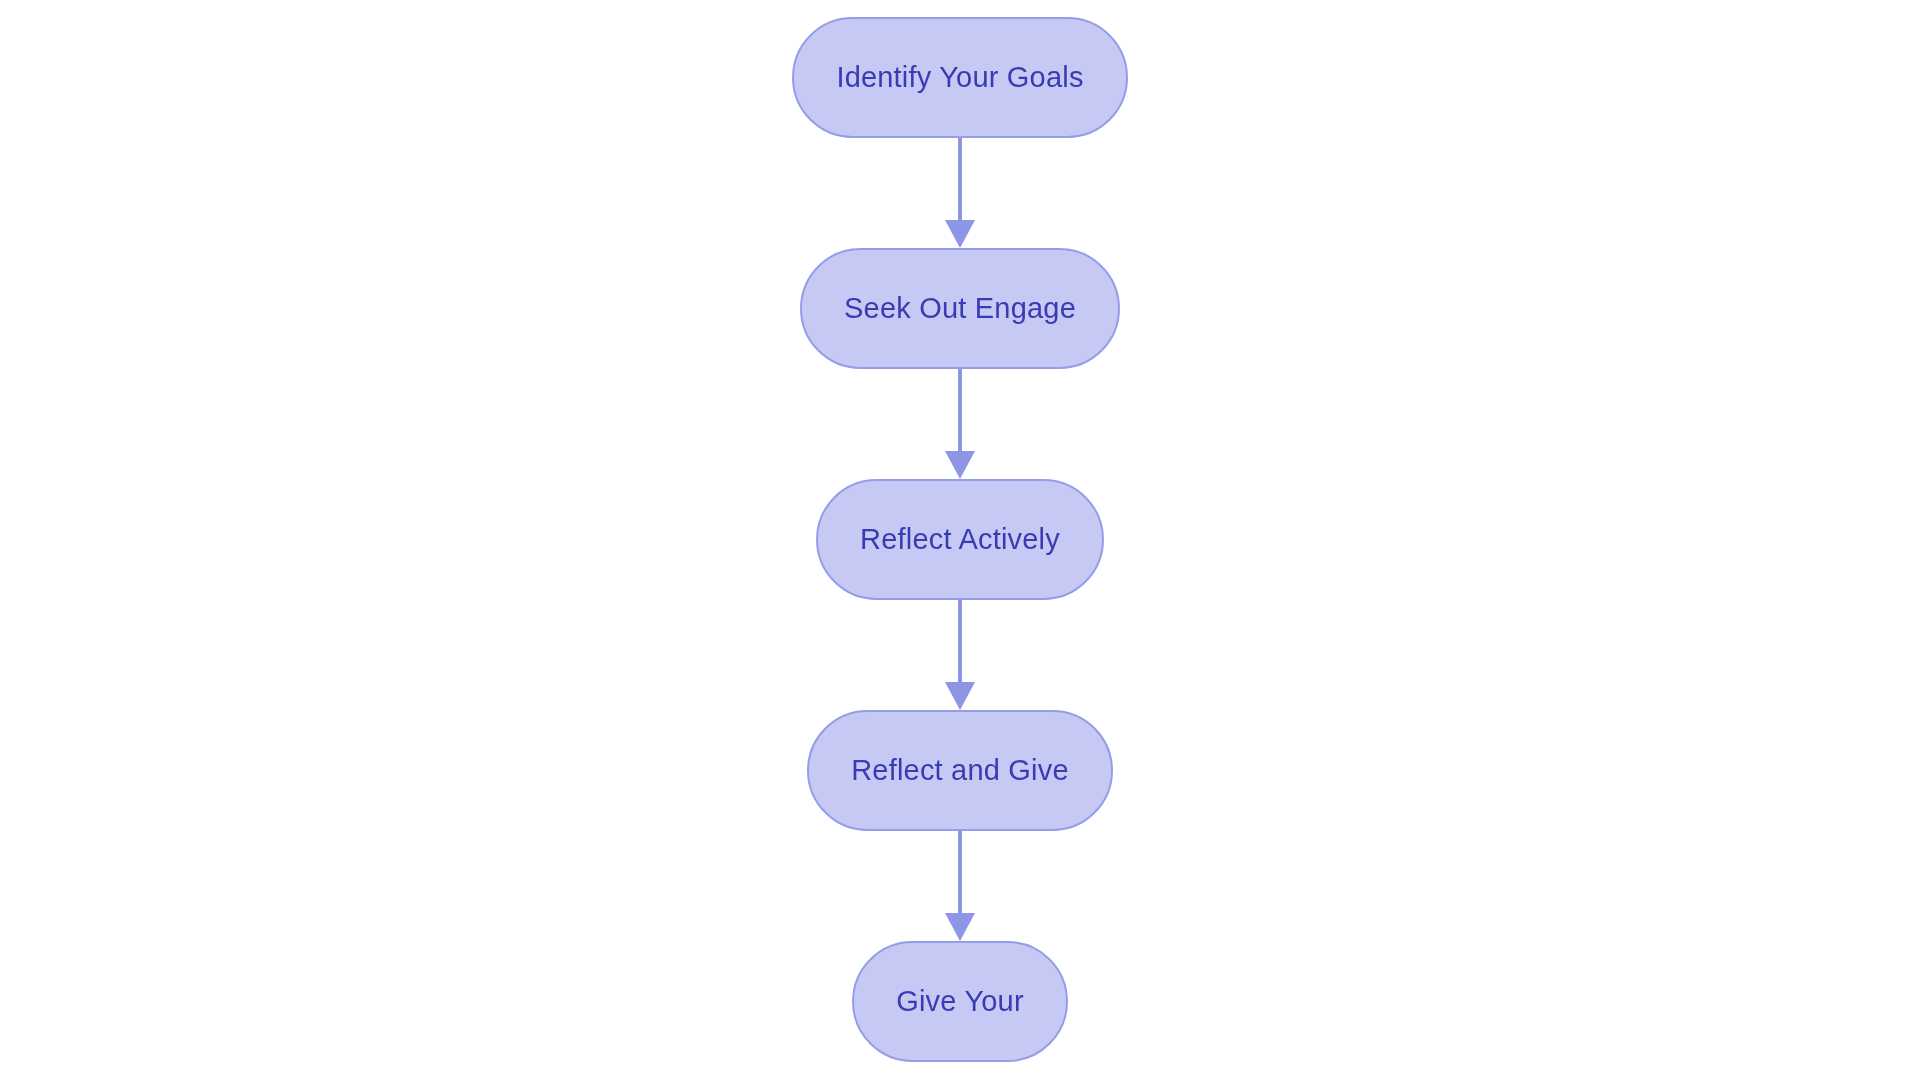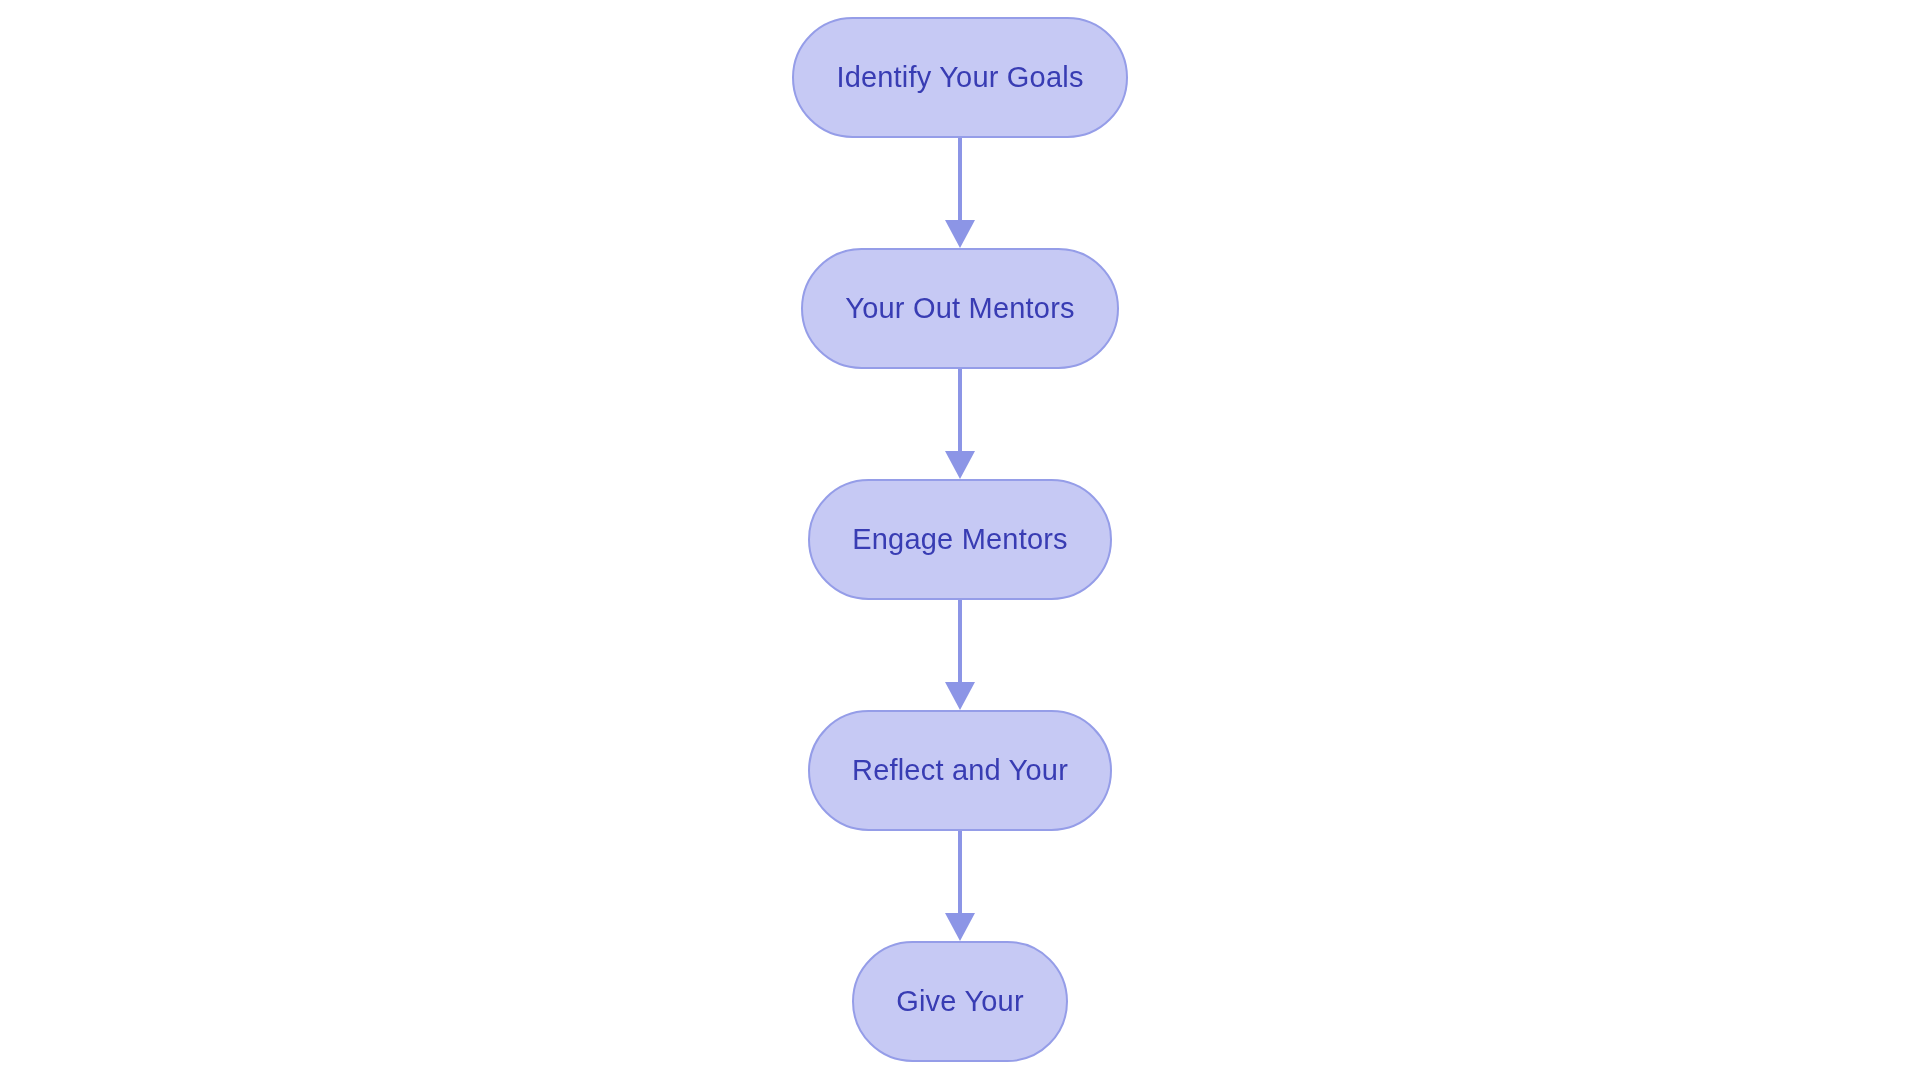--- a/index.html
+++ b/index.html
@@ -70,35 +70,35 @@
 <div class="canvas">
   <div class="flow" id="flow">
       <div class="node">
         <span class="node-label">Identify Your Goals</span>
       </div>
       <div class="connector">
         <div class="stem"></div>
         <div class="head"></div>
       </div>
       <div class="node">
-        <span class="node-label">Your Out Mentors</span>
+        <span class="node-label">Seek Out Engage</span>
       </div>
       <div class="connector">
         <div class="stem"></div>
         <div class="head"></div>
       </div>
       <div class="node">
-        <span class="node-label">Engage Mentors</span>
+        <span class="node-label">Reflect Actively</span>
       </div>
       <div class="connector">
         <div class="stem"></div>
         <div class="head"></div>
       </div>
       <div class="node">
-        <span class="node-label">Reflect and Your</span>
+        <span class="node-label">Reflect and Give</span>
       </div>
       <div class="connector">
         <div class="stem"></div>
         <div class="head"></div>
       </div>
       <div class="node">
         <span class="node-label">Give Your</span>
       </div>
     </div>
 </div>

